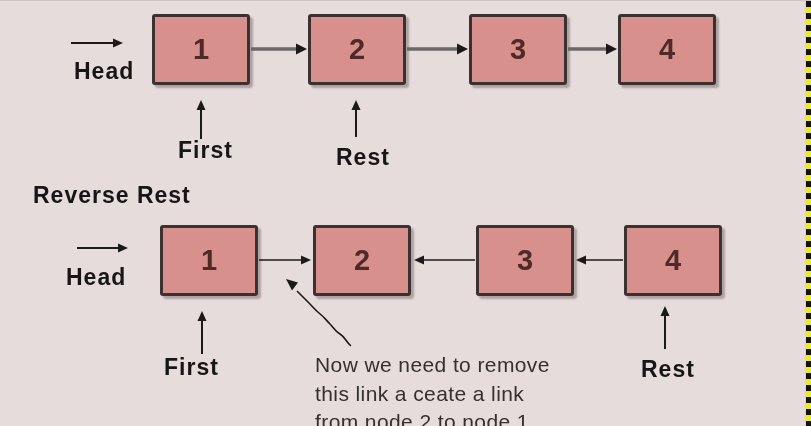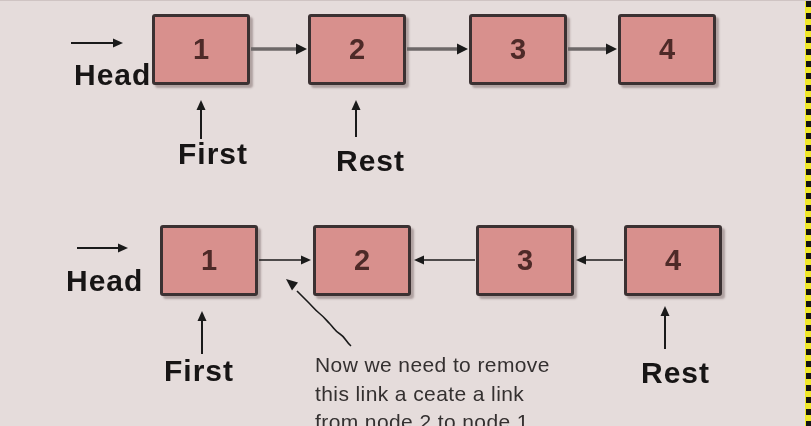--- a/index.html
+++ b/index.html
@@ -30,21 +30,21 @@
   }
   .row-top  { top: 13px; }
   .row-bot  { top: 224px; }
   .lbl {
     position: absolute;
     color: #171515;
     font-weight: bold;
     letter-spacing: 1px;
     white-space: nowrap;
   }
-  .lbl-big { font-size: 30px; }
+  .lbl-big { font-size: 23px; }
   .annotation {
     position: absolute;
     left: 315px;
     top: 350px;
     width: 290px;
     font-size: 21px;
     line-height: 28.5px;
     letter-spacing: 0.4px;
     color: #343030;
     white-space: pre-line;
@@ -92,20 +92,21 @@
   <div class="node row-bot" style="left:476px">
     <span>3</span>
   </div>
   <div class="node row-bot" style="left:624px">
     <span>4</span>
   </div>
 
   <div class="lbl lbl-big" style="left:74px; top:57px">Head</div>
   <div class="lbl lbl-big" style="left:178px; top:136px">First</div>
   <div class="lbl lbl-big" style="left:336px; top:143px">Rest</div>
+  <div class="lbl lbl-big" style="left:33px; top:181px">Reverse Rest</div>
   <div class="lbl lbl-big" style="left:66px; top:263px">Head</div>
   <div class="lbl lbl-big" style="left:164px; top:353px">First</div>
   <div class="lbl lbl-big" style="left:641px; top:355px">Rest</div>
 
   <div class="annotation">Now we need to remove
 this link a ceate a link
 from node 2 to node 1</div>
 
   <svg id="arrow-layer" viewBox="0 0 811 426">
 

